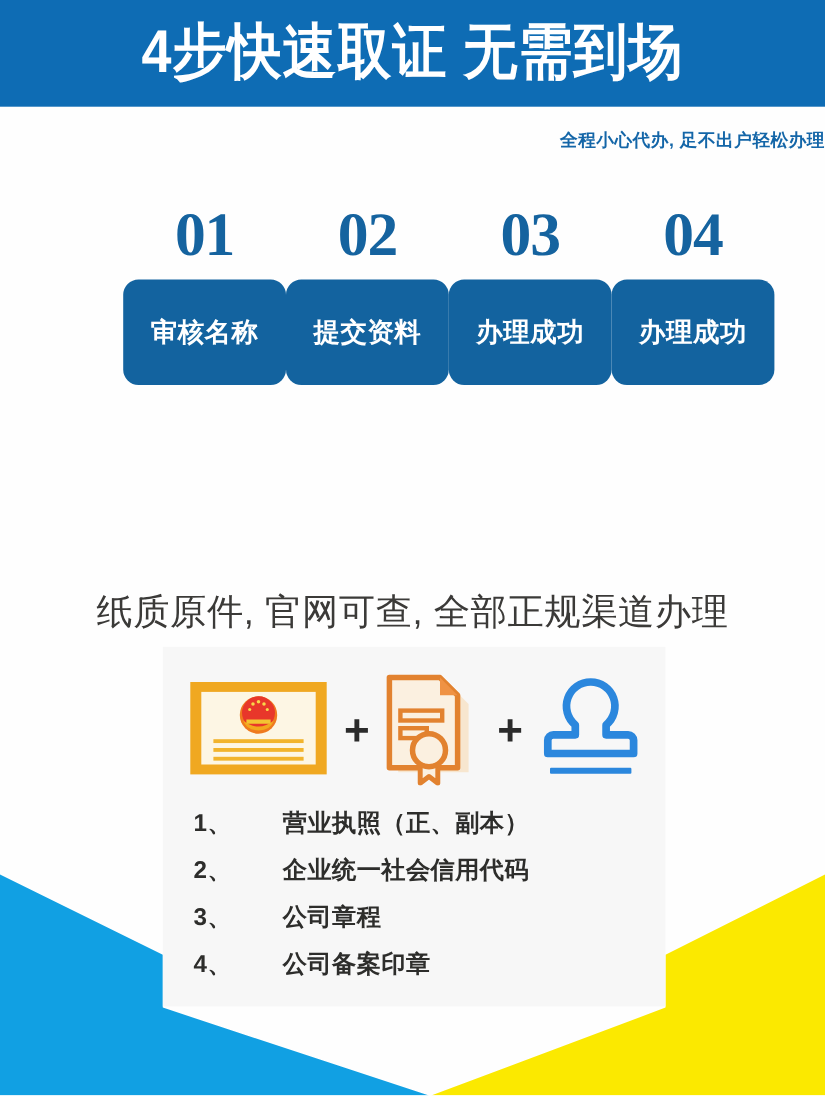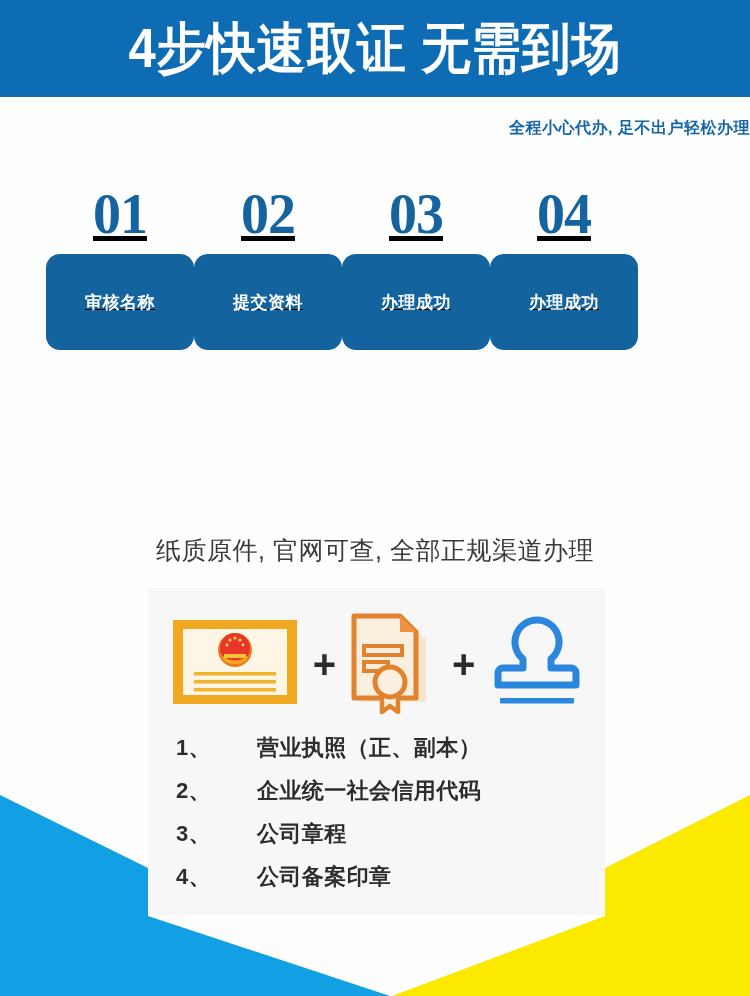--- a/index.html
+++ b/index.html
@@ -58,22 +58,21 @@
     letter-spacing: 0.5px;
   }
 
   
   .steps {
     position: absolute;
     left: 46px;
     top: 186px;
     width: 658px;
     display: flex;
-    justify-content: flex-start;
-    text-decoration: underline;
+    justify-content: flex-end;
   }
   .step {
     width: 148px;
     display: flex;
     flex-direction: column;
     align-items: center;
   }
   .step-number {
     font-family: "Liberation Serif", "DejaVu Serif", serif;
     font-size: 56px;
@@ -87,21 +86,21 @@
     width: 148px;
     height: 96px;
     background: #13639f;
     border-radius: 14px;
     display: flex;
     align-items: center;
     justify-content: center;
   }
   .step-label {
     color: #ffffff;
-    font-size: 17px;
+    font-size: 24px;
     font-weight: bold;
     letter-spacing: 0.5px;
     white-space: nowrap;
   }
 
   
   .banner-section {
     position: absolute;
     left: 0;
     top: 440px;
@@ -121,21 +120,21 @@
   }
 
   
   .lead-text {
     position: absolute;
     left: 0;
     top: 534px;
     width: 750px;
     text-align: center;
     color: #3b3a38;
-    font-size: 25px;
+    font-size: 33px;
     letter-spacing: 0.5px;
   }
 
   
   .card {
     position: absolute;
     left: 148px;
     top: 588px;
     width: 457px;
     height: 327px;

